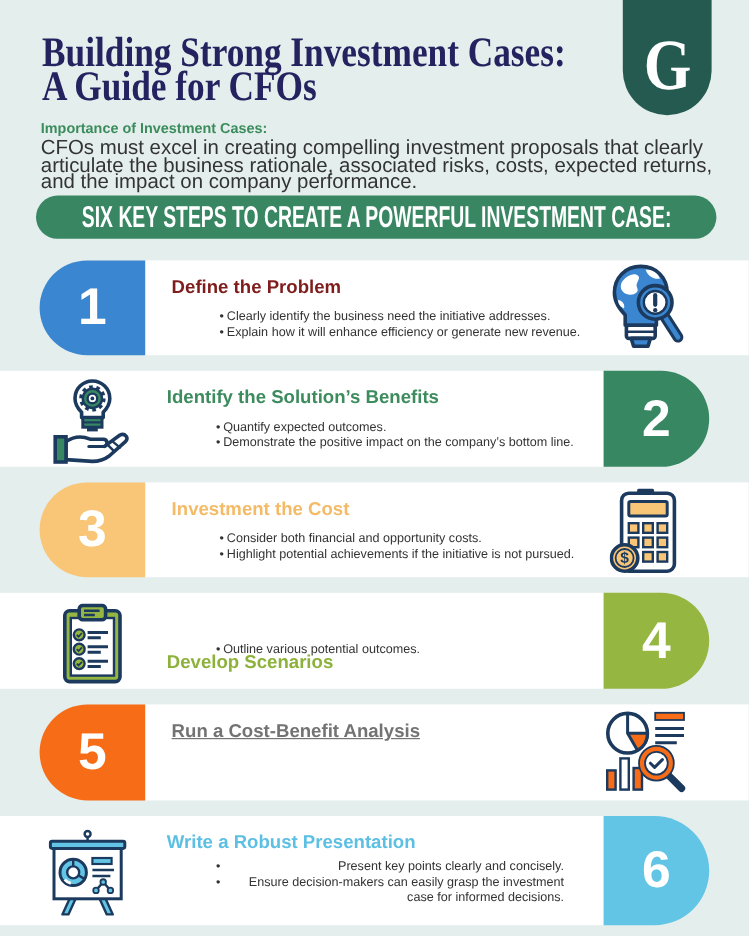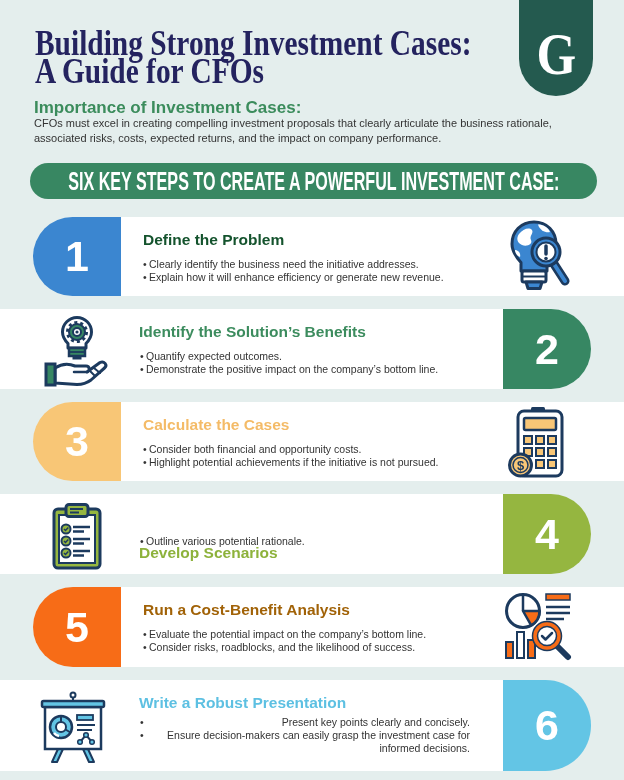--- a/index.html
+++ b/index.html
@@ -24,26 +24,26 @@
     display: flex; align-items: center; justify-content: center;
     padding-top: 12px;
   }
   .logo-letter {
     font-family: "Liberation Serif", serif; font-weight: bold;
     font-size: 60px; line-height: 60px; color: #ffffff;
     transform: scaleX(0.85);
   }
   .intro-heading {
     position: absolute; left: 34px; top: 100px;
-    font-size: 17px; line-height: 15px; font-weight: bold; color: #3b8c5c;
+    font-size: 12px; line-height: 15px; font-weight: bold; color: #3b8c5c;
     white-space: nowrap;
   }
   .intro-text {
     position: absolute; left: 34px; top: 116px; width: 560px;
-    font-size: 11px; line-height: 14.5px; color: #333333;
+    font-size: 17px; line-height: 14.5px; color: #333333;
   }
   .banner {
     position: absolute; left: 30px; top: 163px; width: 567px; height: 36px;
     border-radius: 18px; background: #388762;
     display: flex; align-items: center; justify-content: center;
     overflow: visible;
   }
   .banner-text {
     display: inline-block; white-space: nowrap;
     font-weight: bold; font-size: 25px; line-height: 36px; color: #ffffff;
@@ -64,21 +64,21 @@
   .row.tall.even .badge { border-radius: 0 46px 46px 0; }
   .step-title {
     position: absolute; top: 14px;
     font-weight: bold; font-size: 15.5px; line-height: 18px; white-space: nowrap;
   }
   .bullets {
     position: absolute; top: 41px; width: 360px; list-style: none;
     font-size: 10.5px; line-height: 13px; color: #333333;
   }
   .row.tall .bullets { top: 36px; width: 330px; text-align: right; }
-  .bullets li { position: relative; padding-left: 6px; }
+  .bullets li { position: relative; padding-left: 6px; margin-left: 40px; }
   .bullets li::before { content: "\2022"; position: absolute; left: 0; top: 0; }
   .row.odd .step-title { left: 143px; }
   .row.odd .bullets { left: 143px; }
   .row.even .step-title { left: 139px; text-align: right; }
   .row.even .bullets { left: 140px; }
   .icon { position: absolute; }
   .icon svg { display: block; }
 </style>
 </head>
 <body>
@@ -95,21 +95,21 @@
 <div class="intro-heading">Importance of Investment Cases:</div>
 <p class="intro-text">CFOs must excel in creating compelling investment proposals that clearly articulate the business rationale, associated risks, costs, expected returns, and the impact on company performance.</p>
 
 <div class="banner" style="background-color: rgb(56, 135, 98);">
   <span class="banner-text">SIX KEY STEPS TO CREATE A POWERFUL INVESTMENT CASE:</span>
 </div>
 
 <div class="row odd" style="top:217px;height:79px;">
   <div class="card"></div>
   <div class="badge" style="background-color: rgb(59, 134, 208);">1</div>
-  <div class="step-title" style="color: #14532d;">Define the Problem</div>
+  <div class="step-title" style="color: #7f1d1d;">Define the Problem</div>
   <ul class="bullets">
     <li>Clearly identify the business need the initiative addresses.</li>
     <li>Explain how it will enhance efficiency or generate new revenue.</li>
   </ul>
   <div class="icon" style="left:509px;top:2px;">
     <svg width="62" height="73" viewBox="0 0 62 73">
       <path d="M25 3C12 3 3 12.5 3 25C3 33 7.5 38.5 12 43.5L12 52L38 52L38 43.5C42.5 38.5 47 33 47 25C47 12.5 38 3 25 3Z" fill="#3b86d0" stroke="#1c3a5e" stroke-width="3" stroke-linejoin="round"></path>
       <path d="M10 15C14 10 20 8 23 11C25 14 20 17 22 21C24 25 18 28 13 26C8 24 7 19 10 15Z" fill="#ffffff"></path>
       <path d="M29 5.5C34 5.5 39 8 41 13C37 14 31 12 29 5.5Z" fill="#ffffff"></path>
       <path d="M6 31C9 31 12 34 11 38C8 37 6 34 6 31Z" fill="#ffffff"></path>
@@ -148,21 +148,21 @@
       <path d="M43 57L30 57" fill="none" stroke="#1c3a5e" stroke-width="2.5" stroke-linecap="round"></path>
       <path d="M50 53L56 58M46 56L51 61" fill="none" stroke="#1c3a5e" stroke-width="2" stroke-linecap="round"></path>
       <rect x="2" y="49" width="9" height="21" fill="#378763" stroke="#1c3a5e" stroke-width="3"></rect>
     </svg>
   </div>
 </div>
 
 <div class="row odd" style="top:402px;height:79px;">
   <div class="card"></div>
   <div class="badge" style="background-color: rgb(248, 198, 118);">3</div>
-  <div class="step-title" style="color: rgb(244, 187, 103);">Calculate the Cases</div>
+  <div class="step-title" style="color: rgb(244, 187, 103);">Investment the Cost</div>
   <ul class="bullets">
     <li>Consider both financial and opportunity costs.</li>
     <li>Highlight potential achievements if the initiative is not pursued.</li>
   </ul>
   <div class="icon" style="left:508px;top:5px;">
     <svg width="58" height="72" viewBox="0 0 58 72">
       <rect x="23" y="0" width="14" height="5" rx="1.5" fill="#1c3a5e"></rect>
       <rect x="10" y="4" width="44" height="65" rx="6" fill="#ffffff" stroke="#1c3a5e" stroke-width="3"></rect>
       <rect x="16" y="11" width="32" height="12" rx="1.5" fill="#f8c676" stroke="#1c3a5e" stroke-width="2.5"></rect>
       <rect x="16" y="29" width="8" height="8" fill="#f8c676" stroke="#1c3a5e" stroke-width="2"></rect>
@@ -178,21 +178,21 @@
       <text x="12.5" y="62.5" text-anchor="middle" font-family="Liberation Sans, sans-serif" font-weight="bold" font-size="13" fill="#1c3a5e">$</text>
     </svg>
   </div>
 </div>
 
 <div class="row even" style="top:494px;height:80px;">
   <div class="card"></div>
   <div class="badge" style="background-color: rgb(149, 182, 64);">4</div>
   <div class="step-title" style="color: rgb(141, 178, 59); margin-top: 36px;">Develop Scenarios</div>
   <ul class="bullets">
-    <li>Outline various potential rationale.</li>
+    <li>Outline various potential outcomes.</li>
   </ul>
   <div class="icon" style="left:52px;top:9px;">
     <svg width="50" height="67" viewBox="0 0 50 67">
       <rect x="2" y="6" width="46" height="59" rx="4" fill="#95b640" stroke="#1c3a5e" stroke-width="3"></rect>
       <rect x="7" y="12" width="36" height="48" fill="#ffffff" stroke="#1c3a5e" stroke-width="2"></rect>
       <rect x="14" y="1.5" width="22" height="12" rx="3" fill="#95b640" stroke="#1c3a5e" stroke-width="3"></rect>
       <line x1="18" y1="6" x2="31" y2="6" stroke="#1c3a5e" stroke-width="2"></line>
       <line x1="18" y1="9.5" x2="27" y2="9.5" stroke="#1c3a5e" stroke-width="2"></line>
       <circle cx="14" cy="26" r="4.5" fill="#95b640" stroke="#1c3a5e" stroke-width="2"></circle>
       <polyline points="12,26 13.5,27.5 16.3,24.5" fill="none" stroke="#1c3a5e" stroke-width="1.5"></polyline>
@@ -206,25 +206,21 @@
       <polyline points="12,50 13.5,51.5 16.3,48.5" fill="none" stroke="#1c3a5e" stroke-width="1.5"></polyline>
       <line x1="21" y1="48" x2="38" y2="48" stroke="#1c3a5e" stroke-width="2.5"></line>
       <line x1="21" y1="52.5" x2="32" y2="52.5" stroke="#1c3a5e" stroke-width="2.5"></line>
     </svg>
   </div>
 </div>
 
 <div class="row odd" style="top:587px;height:80px;">
   <div class="card"></div>
   <div class="badge" style="background-color: rgb(247, 108, 23);">5</div>
-  <div class="step-title" style="color: #a16207;">Run a Cost-Benefit Analysis</div>
-  <ul class="bullets">
-    <li>Evaluate the potential impact on the company’s bottom line.</li>
-    <li>Consider risks, roadblocks, and the likelihood of success.</li>
-  </ul>
+  <div class="step-title" style="color: #737373; text-decoration: underline;">Run a Cost-Benefit Analysis</div>
   <div class="icon" style="left:504px;top:5px;">
     <svg width="70" height="69" viewBox="0 0 70 69">
       <circle cx="19" cy="19" r="16.5" fill="#ffffff" stroke="#1c3a5e" stroke-width="3"></circle>
       <path d="M19 19L35.5 19A16.5 16.5 0 0 1 27.2 33.3Z" fill="#f76c17" stroke="#1c3a5e" stroke-width="2.5" stroke-linejoin="round"></path>
       <line x1="19" y1="19" x2="19" y2="2.5" stroke="#1c3a5e" stroke-width="2.5"></line>
       <rect x="42" y="2" width="24" height="6" fill="#f76c17" stroke="#1c3a5e" stroke-width="1.5"></rect>
       <line x1="42" y1="15" x2="66" y2="15" stroke="#1c3a5e" stroke-width="2.5"></line>
       <line x1="42" y1="21" x2="66" y2="21" stroke="#1c3a5e" stroke-width="2.5"></line>
       <line x1="42" y1="27" x2="60" y2="27" stroke="#1c3a5e" stroke-width="2.5"></line>
       <rect x="2" y="50" width="7" height="16" fill="#f76c17" stroke="#1c3a5e" stroke-width="2"></rect>

